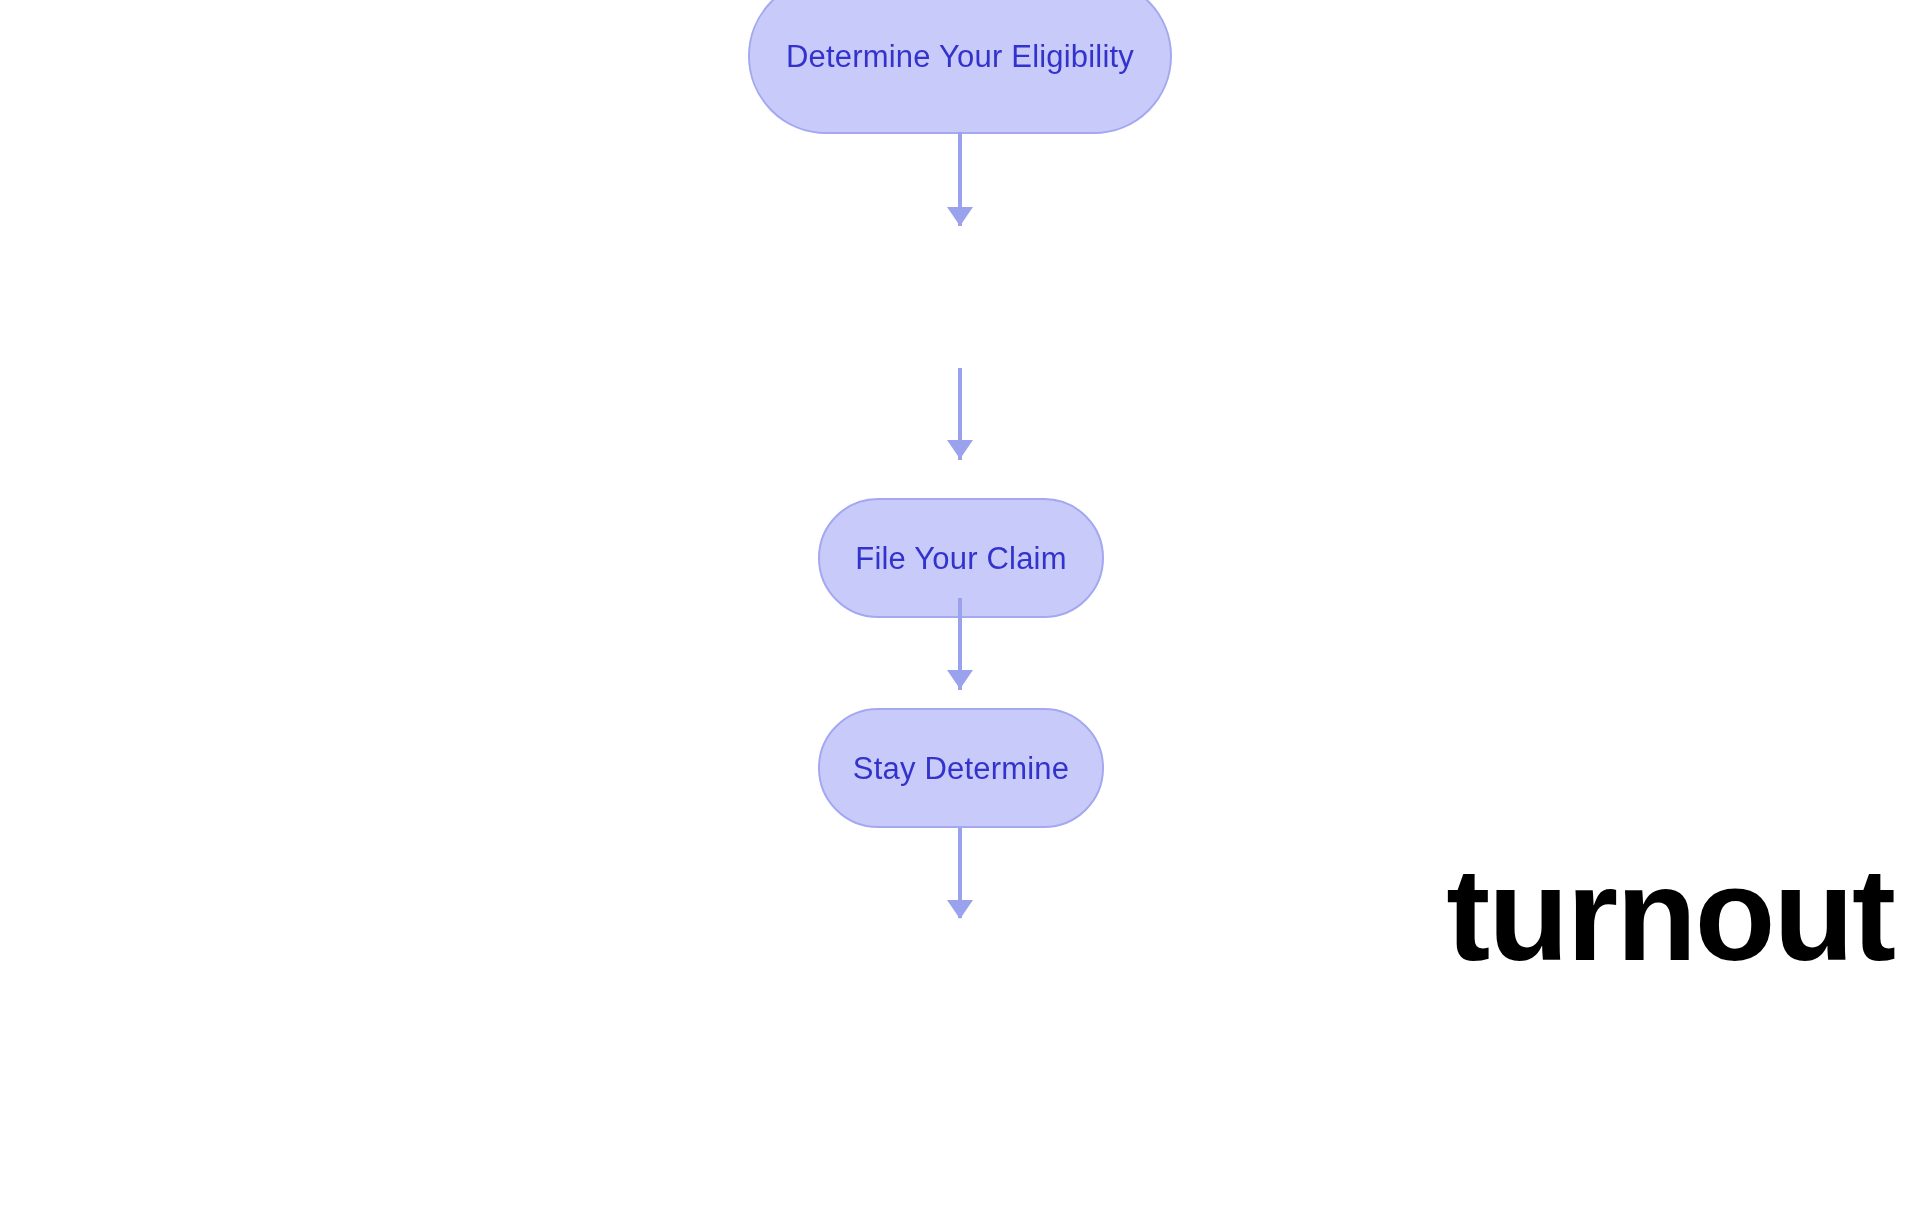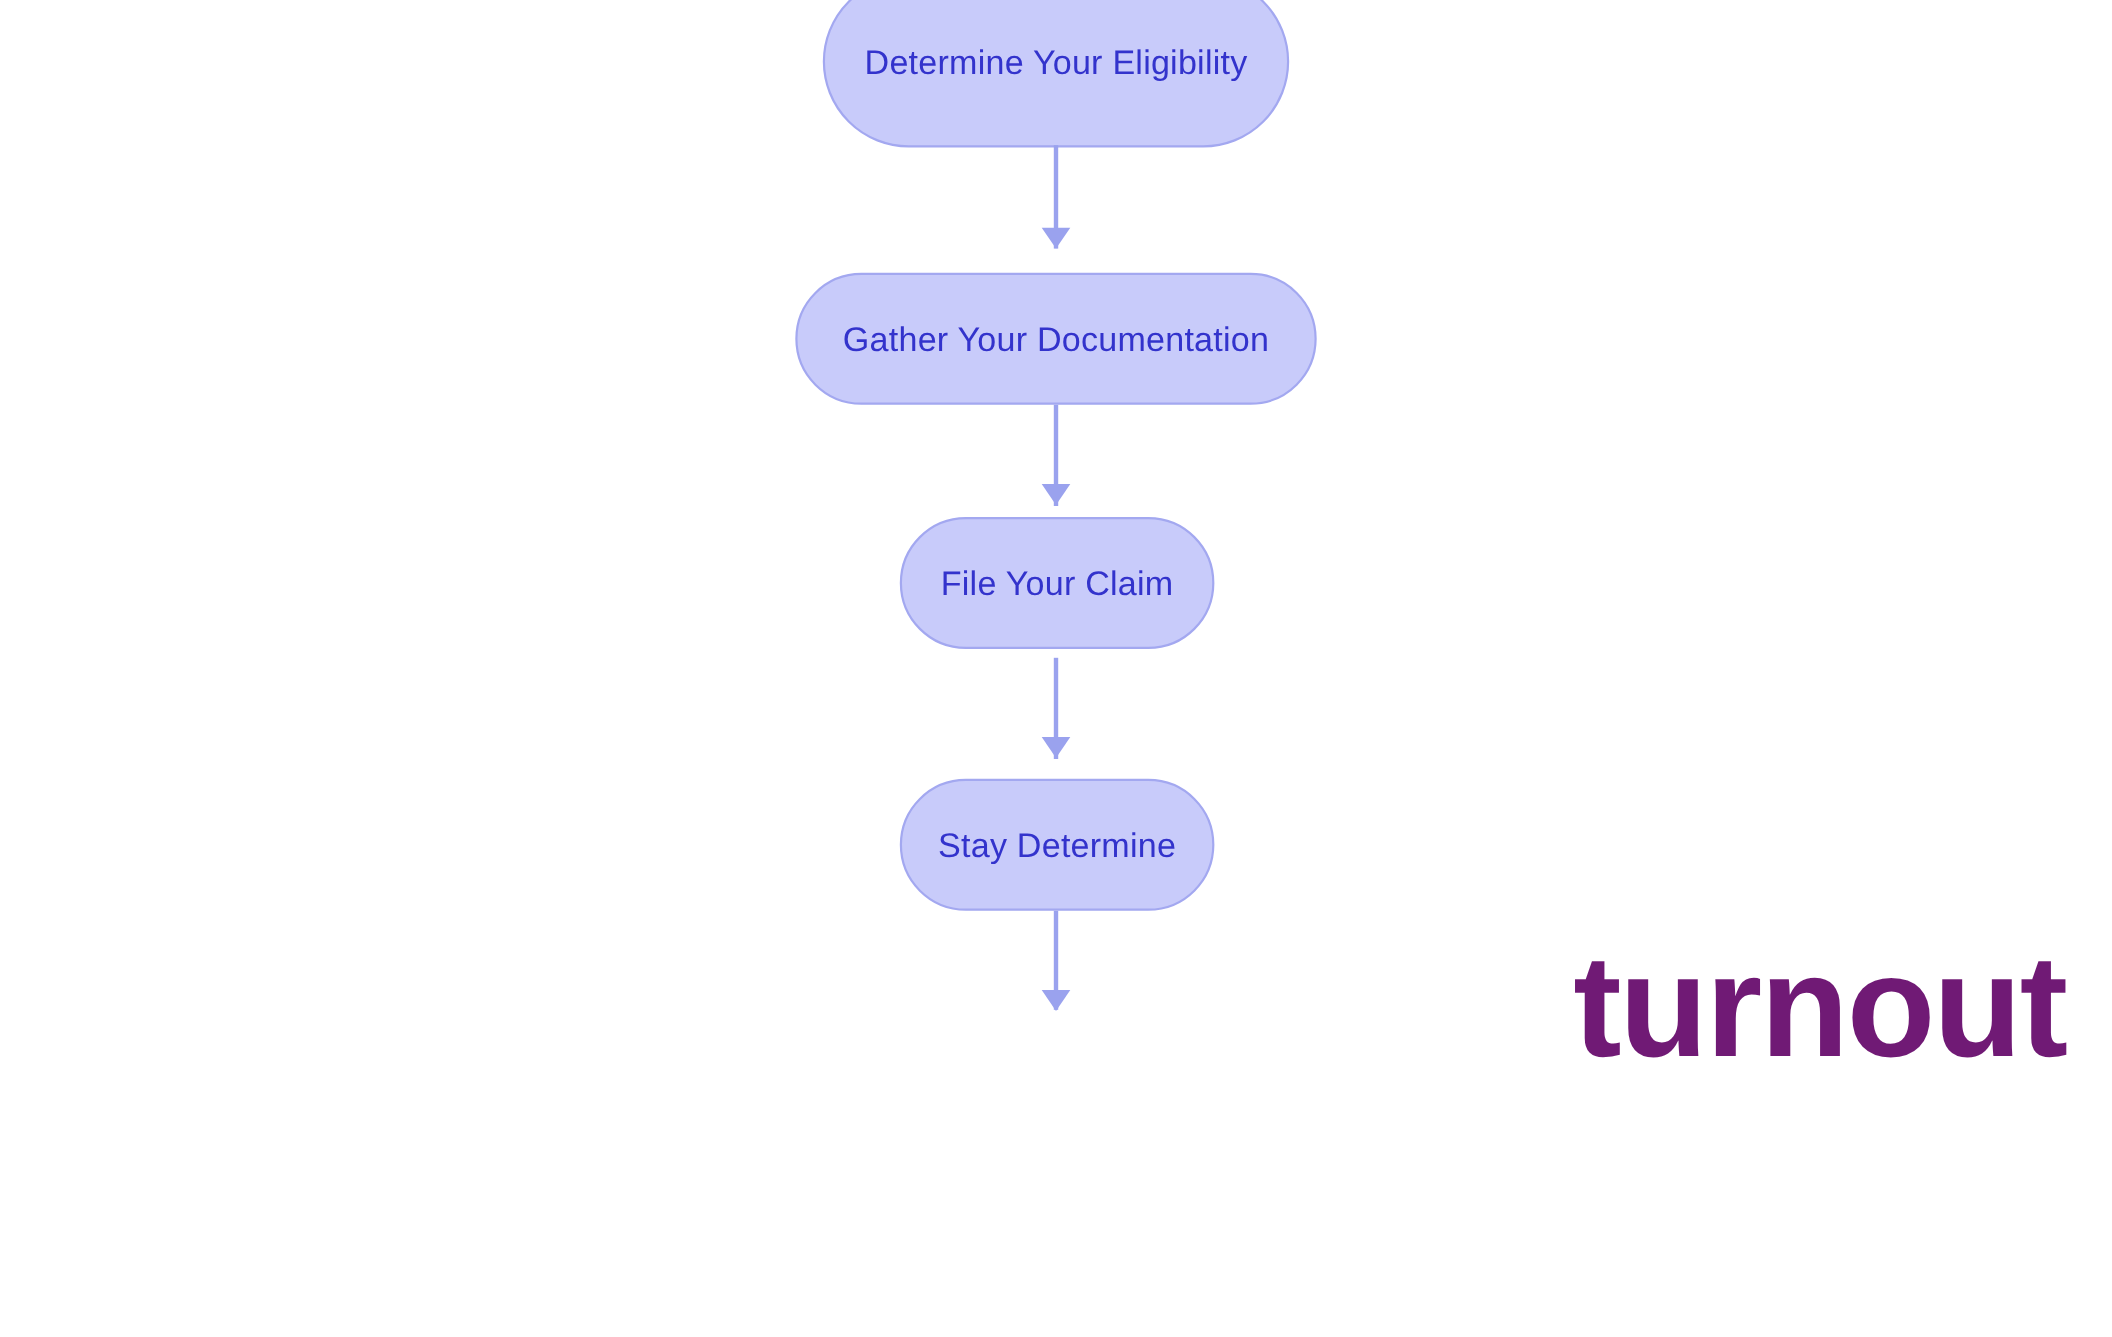--- a/index.html
+++ b/index.html
@@ -50,21 +50,21 @@
   }
 
   .node-label {
     display: block;
     padding: 0 10px;
   }
 
   
   .node-1 { left: 748px; top: -22px;  width: 424px; height: 156px; }
   .node-2 { left: 723px; top: 248px;  width: 474px; height: 120px; }
-  .node-3 { left: 818px; top: 470px;  width: 286px; height: 120px; text-align: right; }
+  .node-3 { left: 818px; top: 498px;  width: 286px; height: 120px; text-align: right; }
   .node-4 { left: 818px; top: 708px;  width: 286px; height: 120px; }
   .node-5 { left: 772px; top: 936px;  width: 378px; height: 126px; }
 
   
   .connector {
     position: absolute;
     left: 958px;
     width: 4px;
     background: #9aa2ee;
   }
@@ -83,23 +83,23 @@
     border-top: 19px solid #9aa2ee;
   }
   .arrow-1 { top: 207px; }
   .arrow-2 { top: 440px; }
   .arrow-3 { top: 670px; }
   .arrow-4 { top: 900px; }
 
   
   .logo {
     position: absolute;
-    right: 42px;
+    right: 26px;
     bottom: 8px;
-    color: #701a75;
+    color: #000000;
     font-family: "Liberation Sans", sans-serif;
     font-size: 132px;
     font-weight: 700;
     letter-spacing: -2px;
     line-height: 1;
     user-select: none;
   }
 </style>
 </head>
 <body>
@@ -108,23 +108,20 @@
 
   <div class="flow">
 
     <div class="node node-1">
       <span class="node-label">Determine Your Eligibility</span>
     </div>
 
     <div class="connector conn-1"></div>
     <div class="arrowhead arrow-1"></div>
 
-    <div class="node node-2">
-      <span class="node-label">Gather Your Documentation</span>
-    </div>
 
     <div class="connector conn-2"></div>
     <div class="arrowhead arrow-2"></div>
 
     <div class="node node-3">
       <span class="node-label">File Your Claim</span>
     </div>
 
     <div class="connector conn-3"></div>
     <div class="arrowhead arrow-3"></div>

